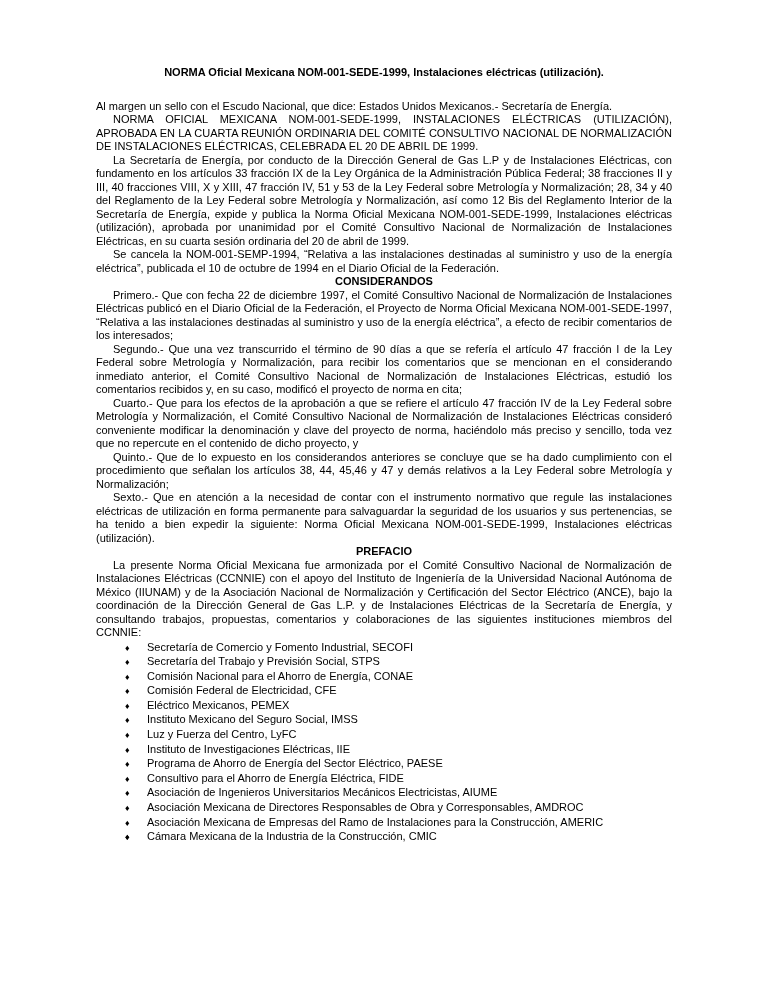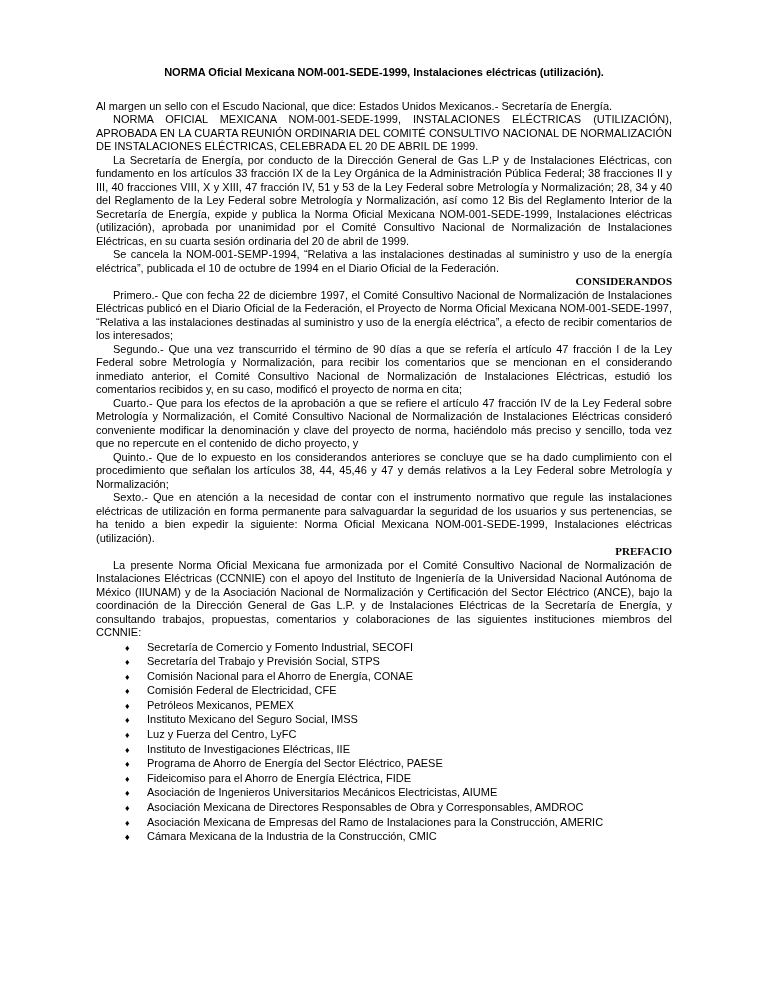--- a/index.html
+++ b/index.html
@@ -27,22 +27,21 @@
   }
   .para {
     margin: 0;
     text-align: justify;
   }
   .para.indent {
     text-indent: 17px;
   }
   .heading {
     font-weight: bold;
-    text-align: right;
-    font-family: Liberation Serif, serif;
+    text-align: center;
   }
   .list-item {
     position: relative;
     padding-left: 51px;
     line-height: 14.6px;
     text-align: left;
   }
   .list-item .bullet {
     position: absolute;
     left: 29px;
@@ -67,25 +66,25 @@
       <p class="para indent"><b>Segundo.-</b><span> Que una vez transcurrido el término de 90 días a que se refería el artículo 47 fracción I de la Ley Federal sobre Metrología y Normalización, para recibir los comentarios que se mencionan en el considerando inmediato anterior, el Comité Consultivo Nacional de Normalización de Instalaciones Eléctricas, estudió los comentarios recibidos y, en su caso, modificó el proyecto de norma en cita;</span></p>
       <p class="para indent"><b>Cuarto.-</b><span> Que para los efectos de la aprobación a que se refiere el artículo 47 fracción IV de la Ley Federal sobre Metrología y Normalización, el Comité Consultivo Nacional de Normalización de Instalaciones Eléctricas consideró conveniente modificar la denominación y clave del proyecto de norma, haciéndolo más preciso y sencillo, toda vez que no repercute en el contenido de dicho proyecto, y</span></p>
       <p class="para indent"><b>Quinto.-</b><span> Que de lo expuesto en los considerandos anteriores se concluye que se ha dado cumplimiento con el procedimiento que señalan los artículos 38, 44, 45,46 y 47 y demás relativos a la Ley Federal sobre Metrología y Normalización;</span></p>
       <p class="para indent"><b>Sexto.-</b><span> Que en atención a la necesidad de contar con el instrumento normativo que regule las instalaciones eléctricas de utilización en forma permanente para salvaguardar la seguridad de los usuarios y sus pertenencias, se ha tenido a bien expedir la siguiente: Norma Oficial Mexicana NOM-001-SEDE-1999, Instalaciones eléctricas (utilización).</span></p>
       <div class="heading">PREFACIO</div>
       <p class="para indent"><span>La presente Norma Oficial Mexicana fue armonizada por el Comité Consultivo Nacional de Normalización de Instalaciones Eléctricas (CCNNIE) con el apoyo del Instituto de Ingeniería de la Universidad Nacional Autónoma de México (IIUNAM) y de la Asociación Nacional de Normalización y Certificación del Sector Eléctrico (ANCE), bajo la coordinación de la Dirección General de Gas L.P. y de Instalaciones Eléctricas de la Secretaría de Energía, y consultando trabajos, propuestas, comentarios y colaboraciones de las siguientes instituciones miembros del CCNNIE:</span></p>
       <div class="list-item"><span class="bullet">♦</span><span>Secretaría de Comercio y Fomento Industrial, SECOFI</span></div>
       <div class="list-item"><span class="bullet">♦</span><span>Secretaría del Trabajo y Previsión Social, STPS</span></div>
       <div class="list-item"><span class="bullet">♦</span><span>Comisión Nacional para el Ahorro de Energía, CONAE</span></div>
       <div class="list-item"><span class="bullet">♦</span><span>Comisión Federal de Electricidad, CFE</span></div>
-      <div class="list-item"><span class="bullet">♦</span><span>Petróleos Mexicanos, PEMEX</span></div>
+      <div class="list-item"><span class="bullet">♦</span><span>Eléctrico Mexicanos, PEMEX</span></div>
       <div class="list-item"><span class="bullet">♦</span><span>Instituto Mexicano del Seguro Social, IMSS</span></div>
       <div class="list-item"><span class="bullet">♦</span><span>Luz y Fuerza del Centro, LyFC</span></div>
       <div class="list-item"><span class="bullet">♦</span><span>Instituto de Investigaciones Eléctricas, IIE</span></div>
       <div class="list-item"><span class="bullet">♦</span><span>Programa de Ahorro de Energía del Sector Eléctrico, PAESE</span></div>
-      <div class="list-item"><span class="bullet">♦</span><span>Fideicomiso para el Ahorro de Energía Eléctrica, FIDE</span></div>
+      <div class="list-item"><span class="bullet">♦</span><span>Consultivo para el Ahorro de Energía Eléctrica, FIDE</span></div>
       <div class="list-item"><span class="bullet">♦</span><span>Asociación de Ingenieros Universitarios Mecánicos Electricistas, AIUME</span></div>
       <div class="list-item"><span class="bullet">♦</span><span>Asociación Mexicana de Directores Responsables de Obra y Corresponsables, AMDROC</span></div>
       <div class="list-item"><span class="bullet">♦</span><span>Asociación Mexicana de Empresas del Ramo de Instalaciones para la Construcción, AMERIC</span></div>
       <div class="list-item"><span class="bullet">♦</span></div>
       <div class="list-item"><span class="bullet">♦</span><span>Cámara Mexicana de la Industria de la Construcción, CMIC</span></div>
     </div>
 </div>
 
 </body></html>

